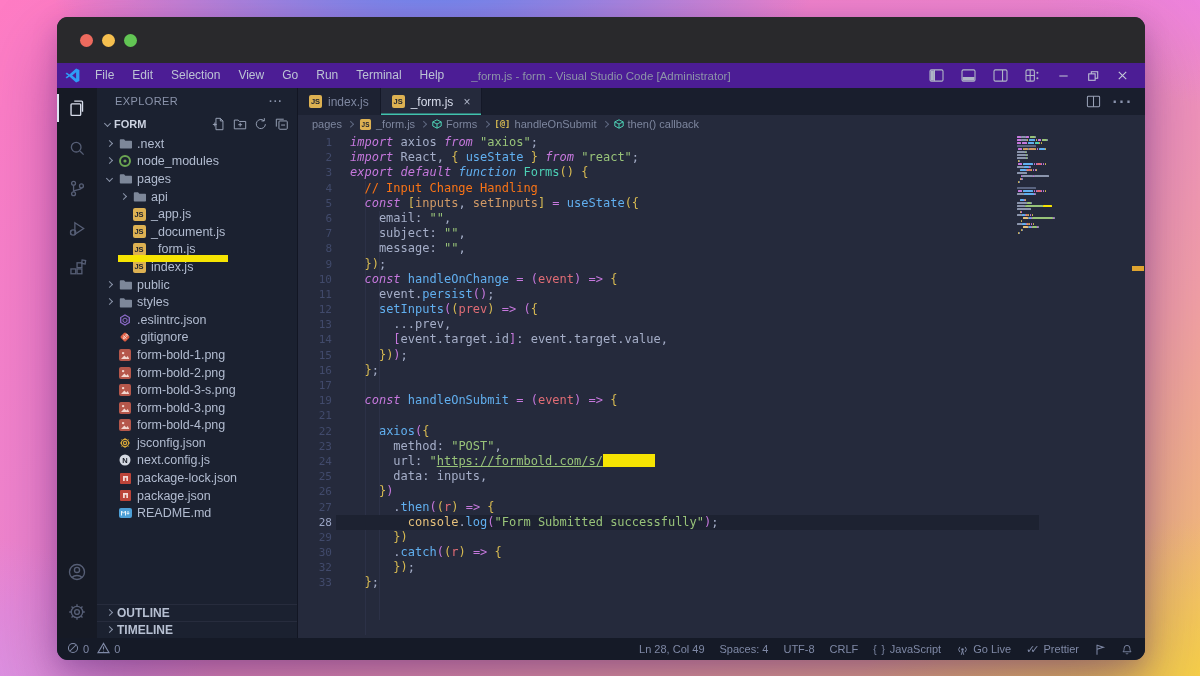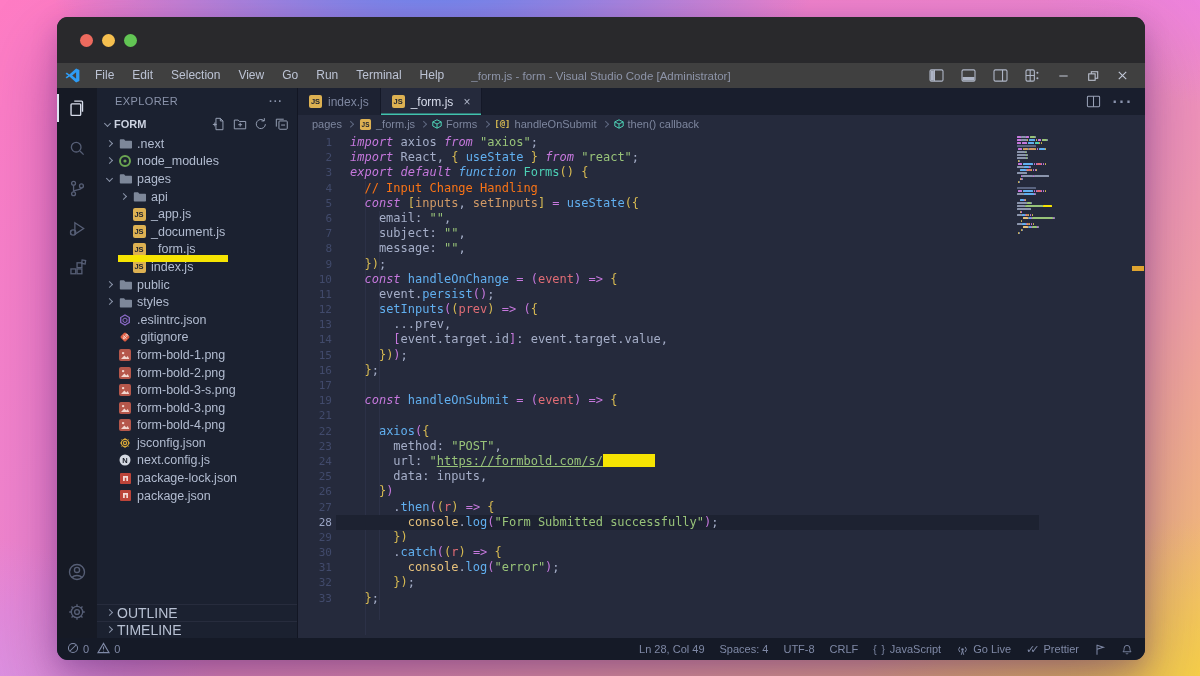--- a/index.html
+++ b/index.html
@@ -16,21 +16,21 @@
   .window {
     position:absolute; left:57px; top:17px; width:1088px; height:643px;
     border-radius:11px; overflow:hidden; background:#252a3c;
     box-shadow:0 30px 70px rgba(70,25,110,.40), 0 8px 24px rgba(70,25,110,.25);
     display:flex; flex-direction:column;
   }
   
   .mac-header { height:46px; background:#29292c; flex:0 0 auto; display:flex; align-items:center; padding-left:23px; gap:9px; }
   .dot { width:13px; height:13px; border-radius:50%; }
   
-  .titlebar { height:25px; background:#404040; flex:0 0 auto; display:flex; align-items:center; position:relative; color:#bcc3d4; font-size:12px; }
+  .titlebar { height:25px; background:#4c1d95; flex:0 0 auto; display:flex; align-items:center; position:relative; color:#bcc3d4; font-size:12px; }
   .vs-logo { margin-left:8px; display:flex; }
   .menus { display:flex; margin-left:6px; }
   .menu-item { padding:0 9px; line-height:25px; cursor:default; }
   .win-title { position:absolute; left:50%; transform:translateX(-50%); color:#8d94a8; font-size:11.5px; white-space:nowrap; }
   .tb-right { margin-left:auto; display:flex; align-items:center; gap:17px; padding-right:16px; }
   .tb-ico { display:flex; align-items:center; color:#aeb5c6; }
   
   .main { flex:1; display:flex; min-height:0; }
   .activitybar { width:40px; background:#161a25; display:flex; flex-direction:column; align-items:center; flex:0 0 auto; }
   .act-slot { width:40px; height:40px; display:flex; align-items:center; justify-content:center; position:relative; }
@@ -44,21 +44,21 @@
   .sec-actions { margin-left:auto; display:flex; gap:7px; align-items:center; }
   .tree { flex:1; overflow:hidden; padding-top:1px; }
   .tree-item { height:17.6px; display:flex; align-items:center; gap:5px; white-space:nowrap; }
   .tree-item .lbl { font-size:12.5px; color:#b2bcd0; }
   .chev { width:8px; height:8px; display:inline-flex; flex:0 0 auto; }
   .chev i { display:block; width:5px; height:5px; border-right:1.4px solid #8a93a8; border-bottom:1.4px solid #8a93a8; margin:1px auto; }
   .chev.right i { transform:rotate(-45deg); }
   .chev.down i { transform:rotate(45deg); }
   .fi { width:14px; height:14px; display:inline-flex; align-items:center; justify-content:center; flex:0 0 auto; }
   .fi-js { width:13px; height:13px; background:#ddb152; color:#21252f; border-radius:2px; font-size:7.5px; font-weight:bold; display:flex; align-items:center; justify-content:center; font-family:"Liberation Sans",sans-serif; }
-  .panel-row { height:17px; display:flex; align-items:center; gap:4px; font-size:14px; font-weight:normal; color:#b7c0d2; border-top:1px solid #272c3d; padding-left:8px; }
+  .panel-row { height:17px; display:flex; align-items:center; gap:4px; font-size:12px; font-weight:bold; color:#b7c0d2; border-top:1px solid #272c3d; padding-left:8px; }
   
   .editor { flex:1; display:flex; flex-direction:column; background:#252a3c; min-width:0; position:relative; }
   .tabbar { height:27px; background:#191e2d; display:flex; flex:0 0 auto; }
   .tab { display:flex; align-items:center; gap:6px; padding:0 11px; font-size:12px; color:#7e87a0; background:#1d2232; border-right:1px solid #141827; cursor:default; }
   .tab.active { background:#252a3c; color:#d8ddec; box-shadow:inset 0 -1.5px 0 #41c3ae; }
   .tab .close { font-size:12px; color:#aeb5c8; margin-left:4px; }
   .tab-actions { margin-left:auto; display:flex; align-items:center; gap:12px; padding-right:12px; color:#8a93ad; }
   .breadcrumbs { height:18px; display:flex; align-items:center; gap:5px; font-size:11px; color:#7d869e; padding-left:14px; flex:0 0 auto; }
   .bc-sep { width:7px; height:7px; display:inline-flex; }
   .bc-sep i { display:block; width:4.5px; height:4.5px; border-right:1.2px solid #5d667f; border-bottom:1.2px solid #5d667f; transform:rotate(-45deg); margin:1px auto; }
@@ -473,20 +473,30 @@
           <div class="tree-item" style="padding-left: 8px;">
             <span class="chev none"></span>
             <span class="fi">
               <svg width="11" height="11" viewBox="0 0 11 11">
                 <rect width="11" height="11" rx="1" fill="#bc4439"></rect>
                 <path d="M3 3h5v5H6.3V4.7H4.8V8H3Z" fill="#f3d9d5"></path>
               </svg>
             </span>
             <span class="lbl">package.json</span>
           </div>
+          <div class="tree-item" style="padding-left: 8px;">
+            <span class="chev none"></span>
+            <span class="fi">
+              <svg width="13" height="10" viewBox="0 0 13 10">
+                <rect width="13" height="10" rx="2" fill="#4d9fd6"></rect>
+                <path d="M2.5 7.5V3l2 2.2L6.5 3v4.5 M9 3v3 M7.6 4.8 9 6.3 10.4 4.8" stroke="#eaf4fb" stroke-width="1" fill="none"></path>
+              </svg>
+            </span>
+            <span class="lbl">README.md</span>
+          </div>
         </div>
       <div class="panel-row">
         <span class="chev right">
             <i></i>
           </span>
         <span>OUTLINE</span>
       </div>
       <div class="panel-row">
         <span class="chev right">
             <i></i>
@@ -594,21 +604,20 @@
             <div class="line"><span class="gutter">21</span><span class="ltext"></span></div>
             <div class="line"><span class="gutter">22</span><span class="ltext"><span class="tok pln">    </span><span class="tok fn">axios</span><span class="tok pur">(</span><span class="tok gld">{</span></span></div>
             <div class="line"><span class="gutter">23</span><span class="ltext"><span class="tok pln">      method: </span><span class="tok str">"POST"</span><span class="tok pln">,</span></span></div>
             <div class="line"><span class="gutter">24</span><span class="ltext"><span class="tok pln">      url: </span><span class="tok str">"</span><span class="tok lnk">https://formbold.com/s/</span><span class="hl-box"></span></span></div>
             <div class="line"><span class="gutter">25</span><span class="ltext"><span class="tok pln">      data: inputs,</span></span></div>
             <div class="line"><span class="gutter">26</span><span class="ltext"><span class="tok pln">    </span><span class="tok gld">}</span><span class="tok pur">)</span></span></div>
             <div class="line"><span class="gutter">27</span><span class="ltext"><span class="tok pln">      .</span><span class="tok fn">then</span><span class="tok pur">(</span><span class="tok gld">(</span><span class="tok red">r</span><span class="tok gld">)</span><span class="tok pln"> </span><span class="tok pur">=&gt;</span><span class="tok pln"> </span><span class="tok gld">{</span></span></div>
             <div class="line active"><span class="gutter">28</span><span class="ltext"><span class="tok pln">        </span><span class="tok yel">console</span><span class="tok pln">.</span><span class="tok fn">log</span><span class="tok pur">(</span><span class="tok str">"Form Submitted successfully"</span><span class="tok pur">)</span><span class="tok pln">;</span></span></div>
             <div class="line"><span class="gutter">29</span><span class="ltext"><span class="tok pln">      </span><span class="tok gld">})</span></span></div>
             <div class="line"><span class="gutter">30</span><span class="ltext"><span class="tok pln">      .</span><span class="tok fn">catch</span><span class="tok pur">(</span><span class="tok gld">(</span><span class="tok red">r</span><span class="tok gld">)</span><span class="tok pln"> </span><span class="tok pur">=&gt;</span><span class="tok pln"> </span><span class="tok gld">{</span></span></div>
-            <div class="line"><span class="gutter">31</span><span class="ltext"><span class="tok pln">        </span><span class="tok yel">console</span><span class="tok pln">.</span><span class="tok fn">log</span><span class="tok pur">(</span><span class="tok str">"error"</span><span class="tok pur">)</span><span class="tok pln">;</span></span></div>
             <div class="line"><span class="gutter">32</span><span class="ltext"><span class="tok pln">      </span><span class="tok gld">})</span><span class="tok pln">;</span></span></div>
             <div class="line"><span class="gutter">33</span><span class="ltext"><span class="tok pln">  </span><span class="tok gld">}</span><span class="tok pln">;</span></span></div>
           </div>
         <div class="minimap" id="minimap">
             <div class="mm-row">
               <span class="mm-tok" style="width: 4px; background: rgb(198, 120, 221);"></span>
               <span class="mm-tok" style="width: 5px; background: rgb(139, 149, 173);"></span>
               <span class="mm-tok" style="width: 3px; background: rgb(198, 120, 221);"></span>
               <span class="mm-tok" style="width: 1px; background: transparent;"></span>
               <span class="mm-tok" style="width: 5px; background: rgb(152, 195, 121);"></span>

